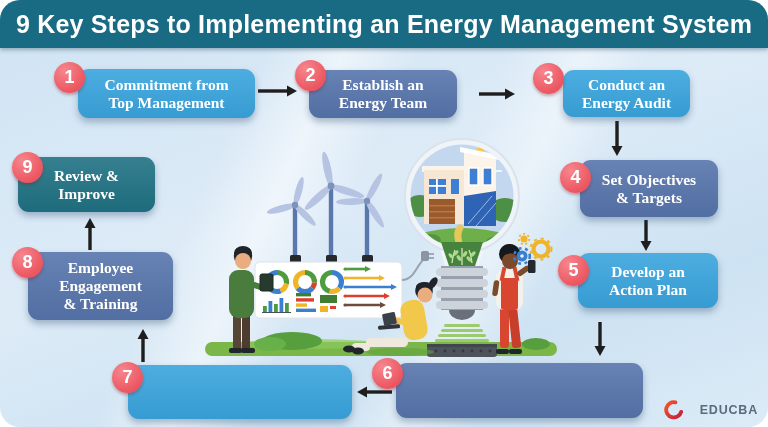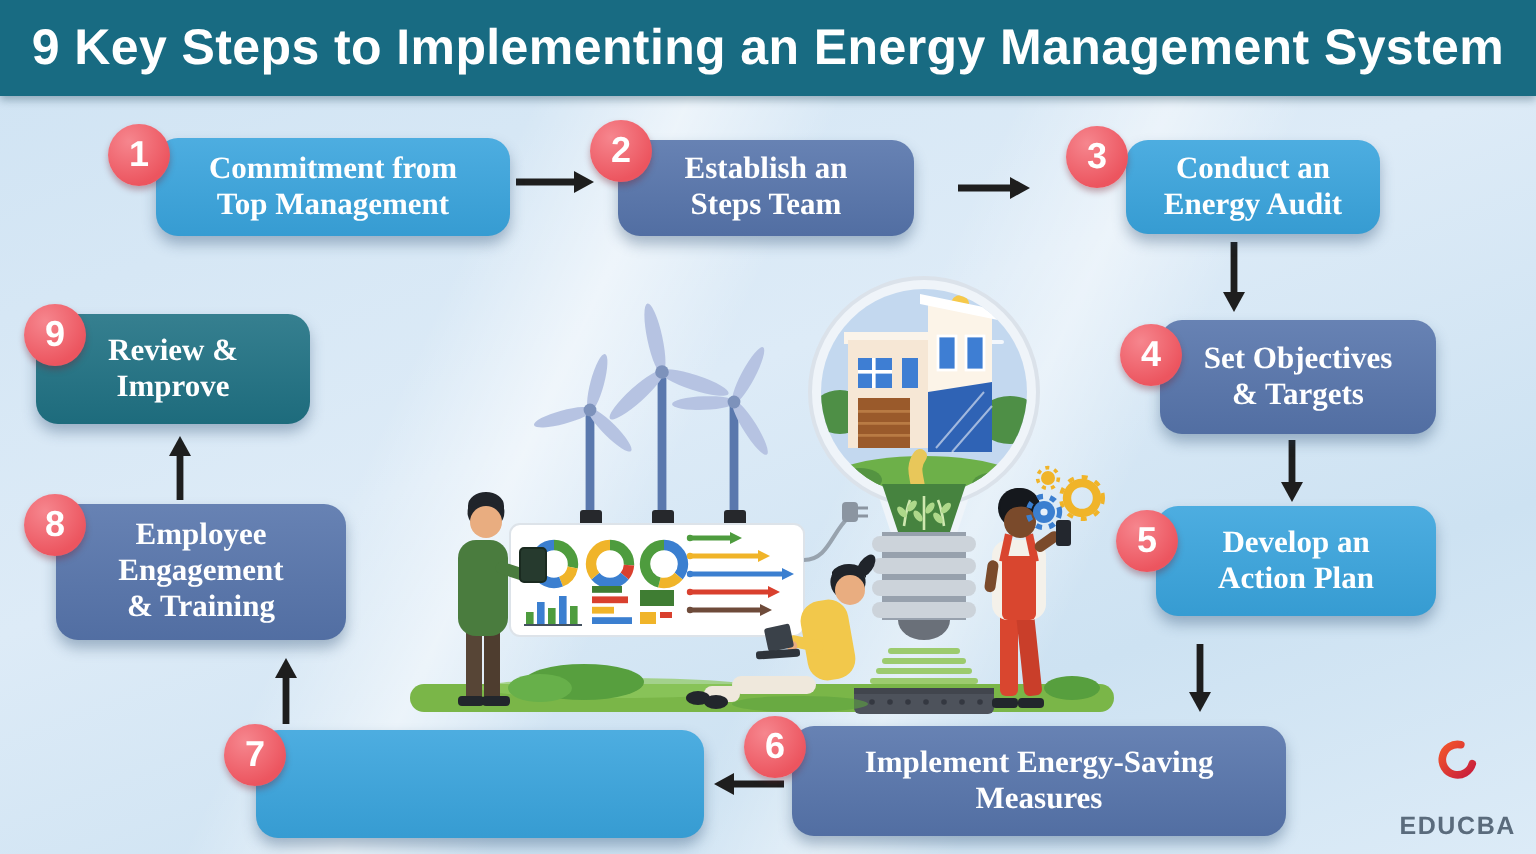--- a/index.html
+++ b/index.html
@@ -5,20 +5,21 @@
   * { margin:0; padding:0; box-sizing:border-box; }
   html,body { width:768px; height:427px; }
   body { font-family:"Liberation Sans", sans-serif; overflow:hidden; }
 
   #stage {
     position:relative; width:768px; height:427px; overflow:hidden;
     background:
       linear-gradient(115deg, rgba(255,255,255,0) 30%, rgba(255,255,255,.55) 38%, rgba(255,255,255,0) 46%),
       linear-gradient(115deg, rgba(255,255,255,0) 55%, rgba(255,255,255,.45) 63%, rgba(255,255,255,0) 70%),
       linear-gradient(160deg, #cfe3f3 0%, #ddebf7 45%, #cde2f2 75%, #dcebf7 100%);
+    border-radius: 20px;
   }
 
   .titlebar {
     position:absolute; top:0; left:0; width:768px; height:48px;
     background:var(--title-bar, #186b82);
     display:flex; align-items:center; justify-content:center;
     box-shadow:0 2px 4px rgba(20,60,80,.35);
     z-index:5;
   }
   .titlebar h1 {
@@ -64,21 +65,21 @@
   .b3 { left:-30px; top:-7px; }
   .b4 { left:-20px; top:2px; }
   .b5 { left:-20px; top:2px; }
   .b6 { left:-24px; top:-5px; }
   .b7 { left:-16px; top:-3px; }
   .b8 { left:-16px; top:-5px; }
   .b9 { left:-6px;  top:-5px; }
 
   .logo {
     position:absolute; right:10px; bottom:7px; z-index:5;
-    display:flex; align-items:center; gap:16px;flex-direction:column;
+    display:flex; align-items:center; gap:16px;
   }
   .logo .logo-text {
     font-size:12.5px; font-weight:700; color:#5a6b7c; letter-spacing:.8px;
   }
 </style>
 </head>
 <body>
 
 <div id="stage">
 
@@ -364,41 +365,39 @@
   </div>
 
   <div class="step light s1">
     <span class="badge b1">1</span>
     <span class="label">Commitment from
 Top Management</span>
   </div>
   <div class="step slate s2">
     <span class="badge b2">2</span>
     <span class="label">Establish an
-Steps Team</span>
+Energy Team</span>
   </div>
   <div class="step light s3">
     <span class="badge b3">3</span>
     <span class="label">Conduct an
 Energy Audit</span>
   </div>
   <div class="step slate s4">
     <span class="badge b4">4</span>
     <span class="label">Set Objectives
 &amp; Targets</span>
   </div>
   <div class="step light s5">
     <span class="badge b5">5</span>
     <span class="label">Develop an
 Action Plan</span>
   </div>
   <div class="step slate s6">
     <span class="badge b6">6</span>
-    <span class="label">Implement Energy-Saving
-Measures</span>
   </div>
   <div class="step light s7">
     <span class="badge b7">7</span>
   </div>
   <div class="step slate s8">
     <span class="badge b8">8</span>
     <span class="label">Employee
 Engagement
 &amp; Training</span>
   </div>

